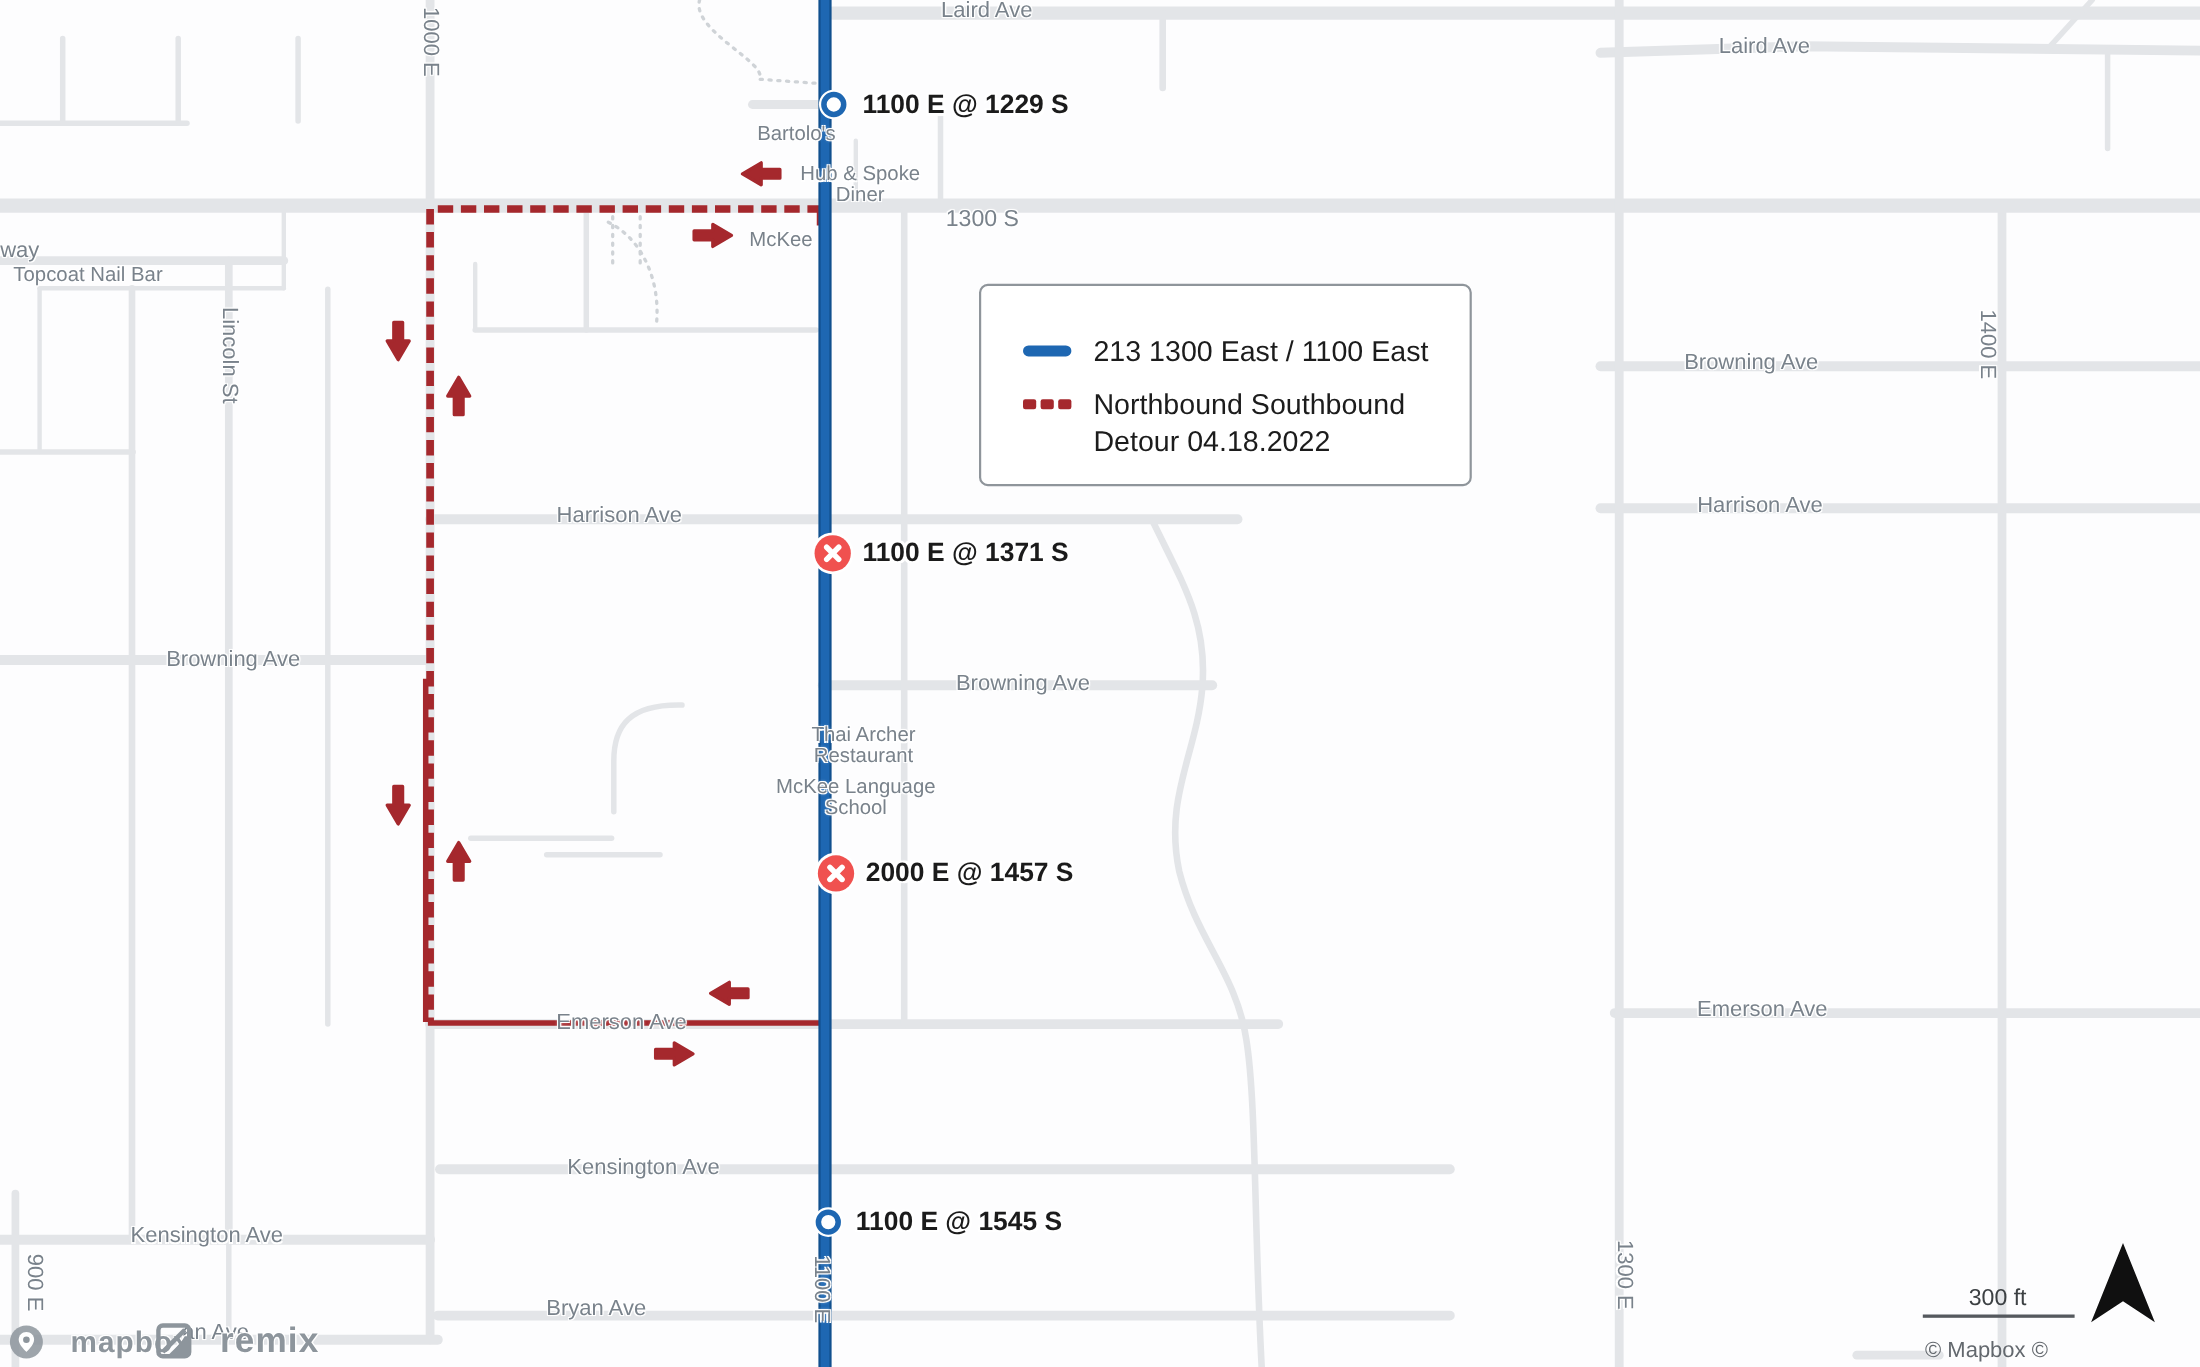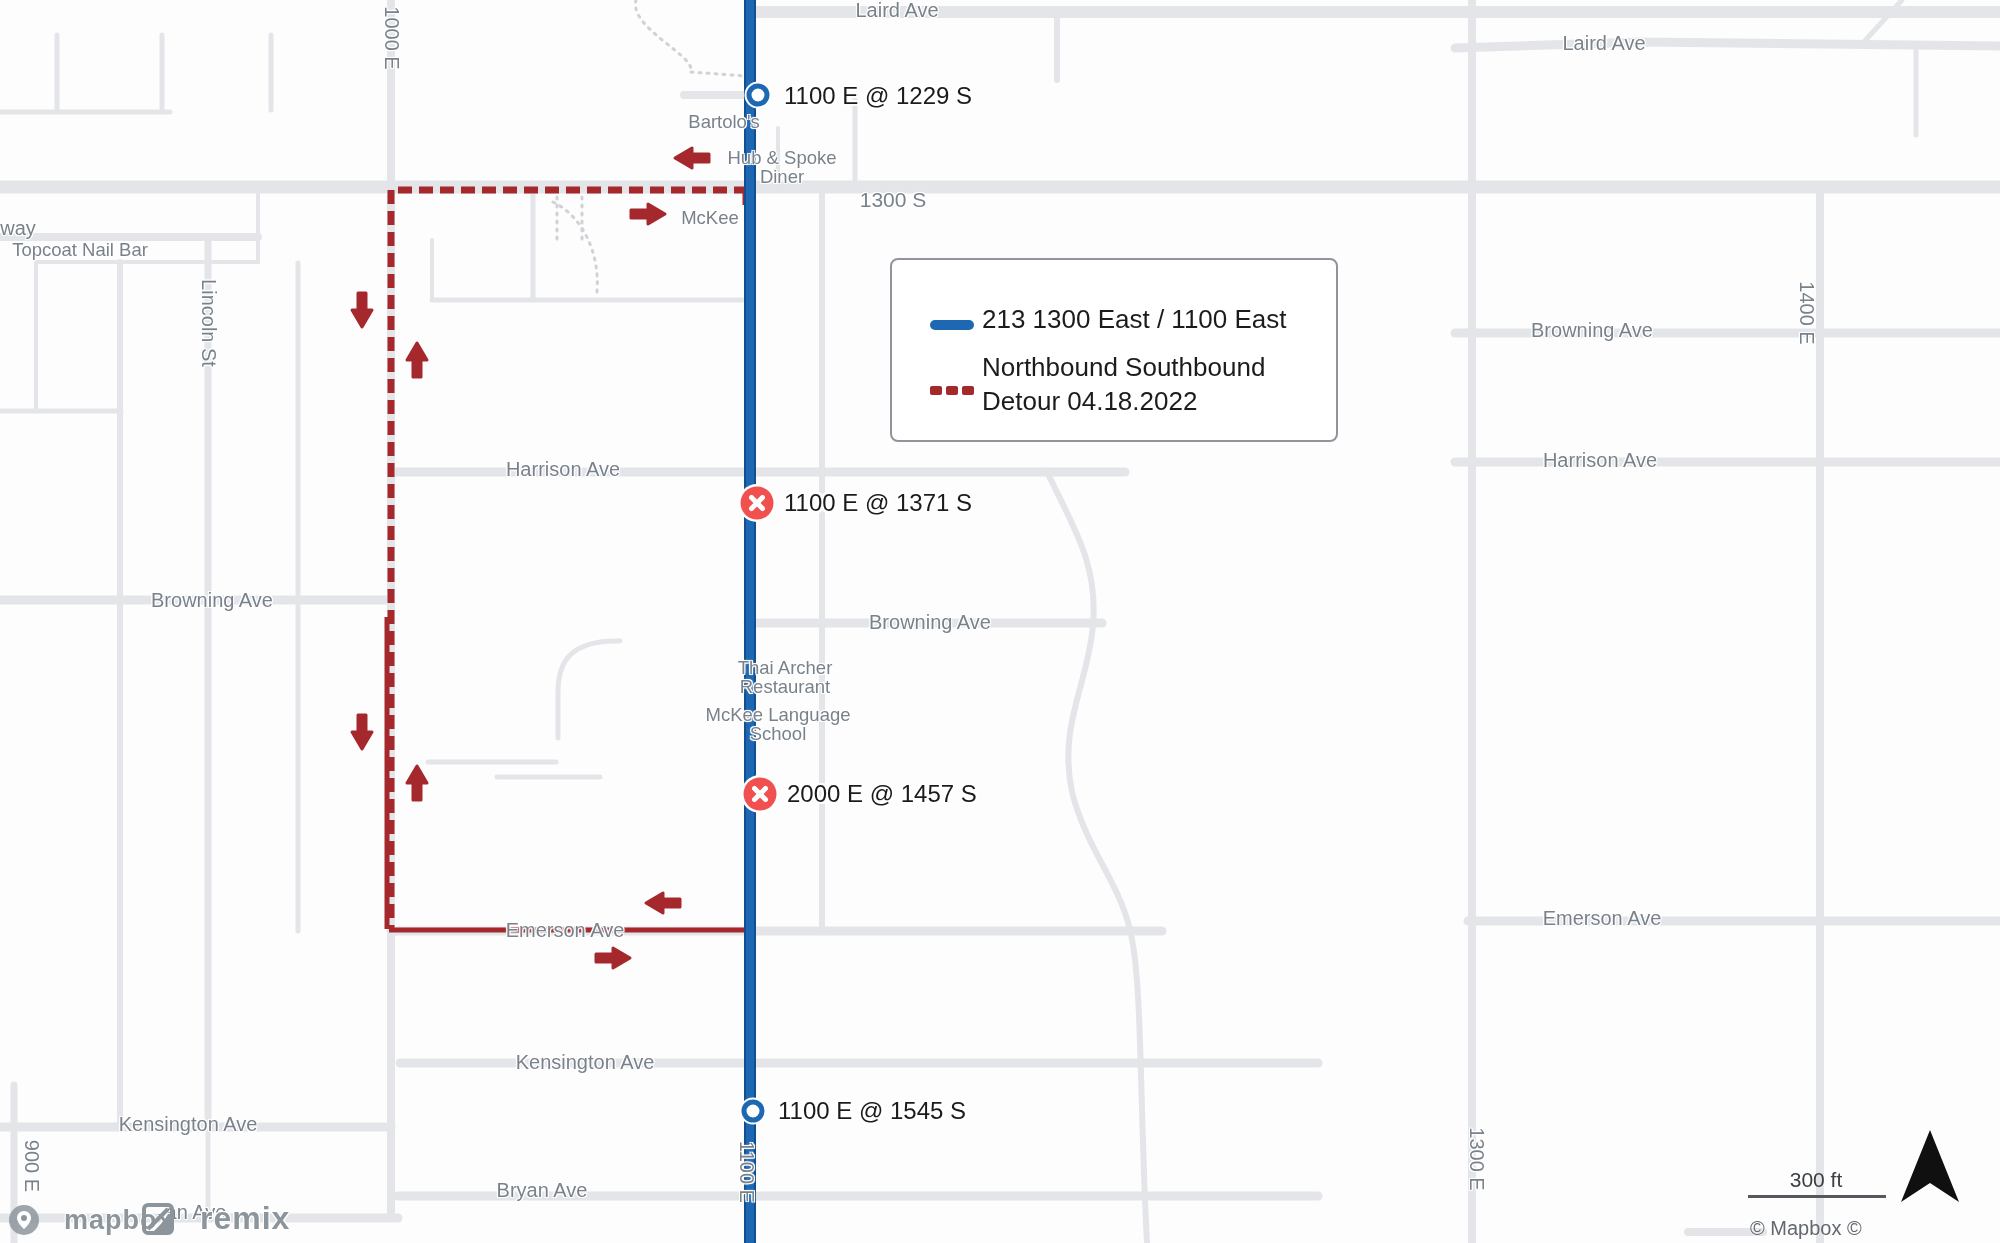--- a/index.html
+++ b/index.html
@@ -11,28 +11,28 @@
        line-height:21px;white-space:pre-line;text-align:center;
        text-shadow:-1px -1px 0 #fff,1px -1px 0 #fff,-1px 1px 0 #fff,1px 1px 0 #fff,0 0 3px #fff;}
   .poi{font-size:18.5px;line-height:19px;}
   .rot{transform:translate(-50%,-50%) rotate(90deg);}
   .big{font-size:21px;margin-top:12px;}
   
   .stop{position:absolute;transform:translate(-50%,-50%);border-radius:50%;box-sizing:border-box;}
   .stop-open{width:23px;height:23px;background:#fff;border:5px solid #1e67b2;box-shadow:0 0 0 2px #fff;}
   .stop-closed{width:33px;height:33px;background:#f0514f;box-shadow:0 0 0 2.5px #fff;
        display:flex;align-items:center;justify-content:center;}
-  .stop-lbl{position:absolute;transform:translateY(-50%);font-size:24px;font-weight:normal;color:#1b1b1b;
+  .stop-lbl{position:absolute;transform:translateY(-50%);font-size:24px;font-weight:bold;color:#1b1b1b;
        white-space:nowrap;
        text-shadow:-2px -2px 0 #fff,2px -2px 0 #fff,-2px 2px 0 #fff,2px 2px 0 #fff,0 0 4px #fff;}
   
   .legend{position:absolute;left:890px;top:258px;width:448px;height:184px;background:#fff;
        border:2px solid #8f959b;border-radius:8px;box-sizing:border-box;padding:42px 20px 0 38px;
        color:#1c1c1c;font-size:26px;line-height:34px;}
-  .lg-row{display:flex;align-items:center;gap:8px;margin-bottom:14px;}
+  .lg-row{display:flex;align-items:flex-start;gap:20px;margin-bottom:14px;}
   .sw-blue{flex:none;width:44px;height:10px;border-radius:5px;background:#1e67b2;margin-top:12px;}
   .sw-red{flex:none;display:flex;gap:4px;margin-top:13px;}
   .sw-red i{display:block;width:12px;height:9px;border-radius:2px;background:#a5282d;}
   .pre{white-space:pre-line;}
   
   .scale-lbl{position:absolute;left:1816px;top:1180px;transform:translate(-50%,-50%);
        font-size:21px;color:#3c4043;}
   .scale-line{position:absolute;left:1748px;top:1195px;width:138px;height:0;
        border-top:3px solid #55595e;}
   .attrib{position:absolute;left:1750px;top:1217px;font-size:20px;color:#63686e;

